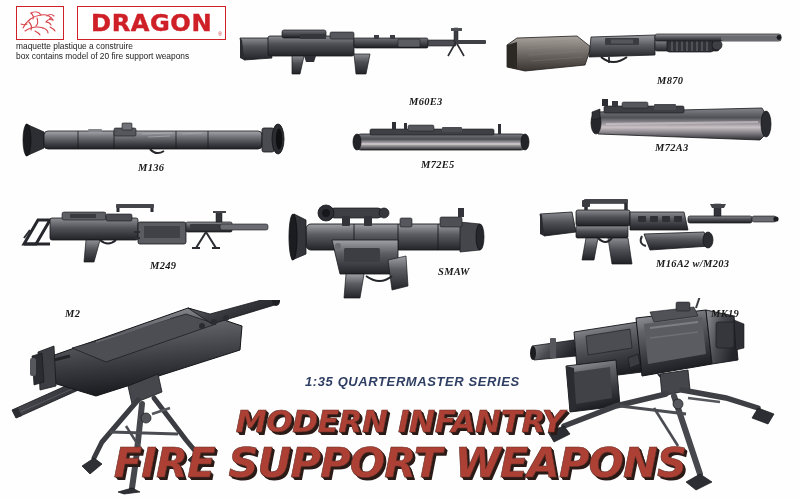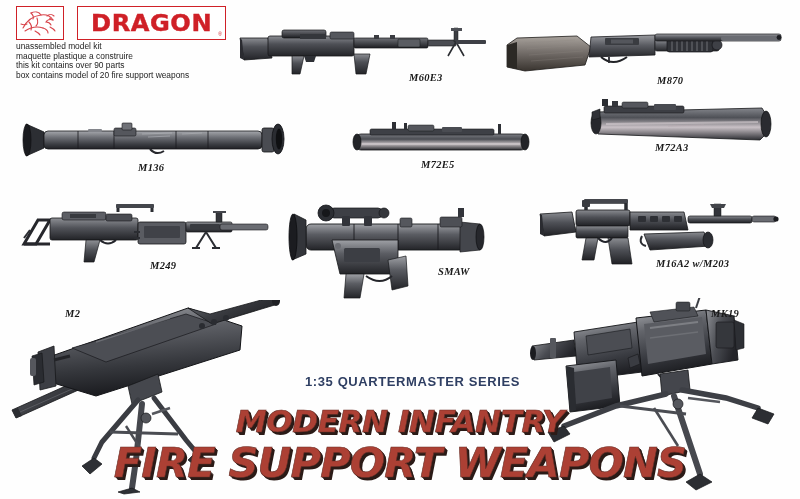--- a/index.html
+++ b/index.html
@@ -53,21 +53,21 @@
     font-family:"Liberation Serif", serif;
     font-style:italic;font-weight:bold;
     font-size:10.5px;color:#1a1a1a;
     letter-spacing:0.3px;white-space:nowrap;
   }
 
   
   .series-line{
     position:absolute;left:305px;top:374px;
     font-family:"Liberation Sans", sans-serif;
-    font-weight:bold;
+    font-style:italic;font-weight:bold;
     font-size:13px;letter-spacing:0.6px;
     color:#2f3f63;white-space:nowrap;
   }
   .maintitle{
     position:absolute;text-align:center;width:100%;left:0;
     font-family:"DejaVu Sans", sans-serif;
     font-weight:bold;font-style:italic;
     color:#ac4034;white-space:nowrap;
     text-shadow:
        2px 2px 0 #2b1b17,
@@ -105,23 +105,21 @@
             <circle cx="33.2" cy="11.6" r="1.1"></circle>
           </g>
         </svg>
       </div>
       <div class="logo-word">
         <span class="txt">DRAGON</span>
         <span class="reg">®</span>
       </div>
     </div>
     <div class="kit-info">
-      <div>unassembled model kit</div>
       <div>maquette plastique a construire</div>
-      <div>this kit contains over 90 parts</div>
       <div>box contains model of 20 fire support weapons</div>
     </div>
   </div>
 
   <div class="weapon" style="left:238px;top:24px;width:250px;height:80px;">
     <svg class="art" width="250" height="62" viewBox="0 0 250 62">
       <defs>
         <linearGradient id="mg1" x1="0" y1="0" x2="0" y2="1">
           <stop offset="0" stop-color="#8b8d92"></stop>
             <stop offset="0.4" stop-color="#4e5056"></stop>
@@ -150,21 +148,21 @@
       <rect x="136" y="11" width="5" height="4" fill="#3a3c41"></rect>
       <rect x="152" y="11" width="5" height="4" fill="#3a3c41"></rect>
       <rect x="190" y="16" width="28" height="6" rx="1" fill="#4a4c52" stroke="#17181b" stroke-width="0.6"></rect>
       <rect x="160" y="15" width="22" height="8" rx="1" fill="#5a5c62" stroke="#17181b" stroke-width="0.5"></rect>
 
       <path d="M216 4 L220 4 L220 18 L216 18 Z" fill="#3c3e43" stroke="#17181b" stroke-width="0.5"></path>
       <path d="M213 4 L224 4 L224 7 L213 7 Z" fill="#4d4f55"></path>
       <path d="M218 18 L210 32 M218 18 L226 32" stroke="#2b2d32" stroke-width="1.6"></path>
       <rect x="218" y="16" width="30" height="4" rx="1" fill="#3e4046"></rect>
     </svg>
-    <div class="wlabel" style="left:171px;top:48px;">M60E3</div>
+    <div class="wlabel" style="left:171px;top:72px;">M60E3</div>
   </div>
 
   <div class="weapon" style="left:505px;top:25px;width:280px;height:76px;">
     <svg class="art" width="280" height="58" viewBox="0 0 280 58">
       <defs>
         <linearGradient id="sg1" x1="0" y1="0" x2="0" y2="1">
           <stop offset="0" stop-color="#9a9ba0"></stop>
             <stop offset="0.45" stop-color="#5c5e64"></stop>
           <stop offset="1" stop-color="#26272b"></stop>
         </linearGradient>

